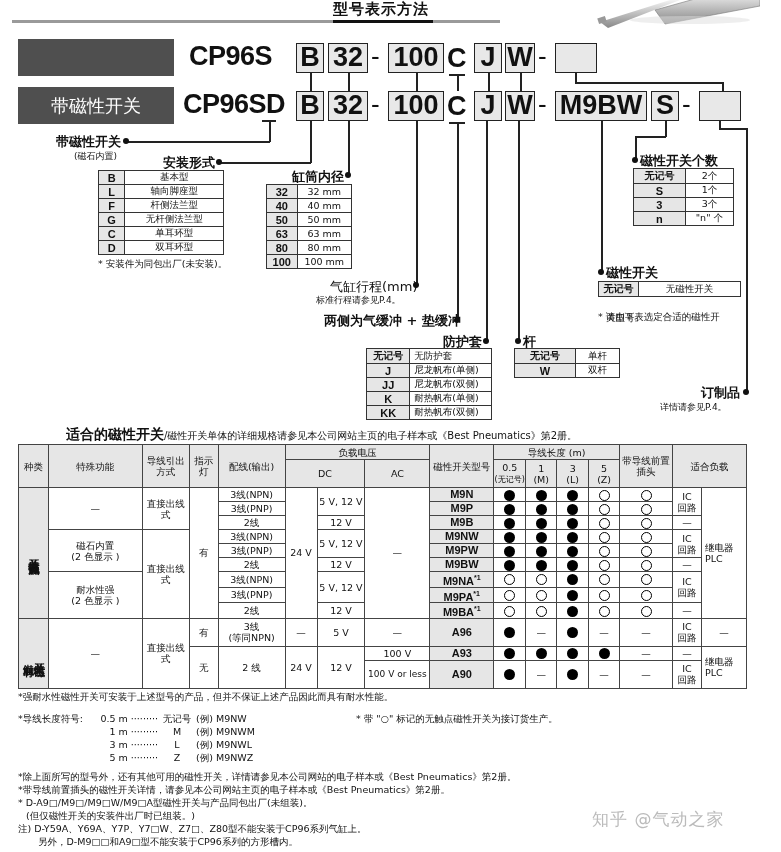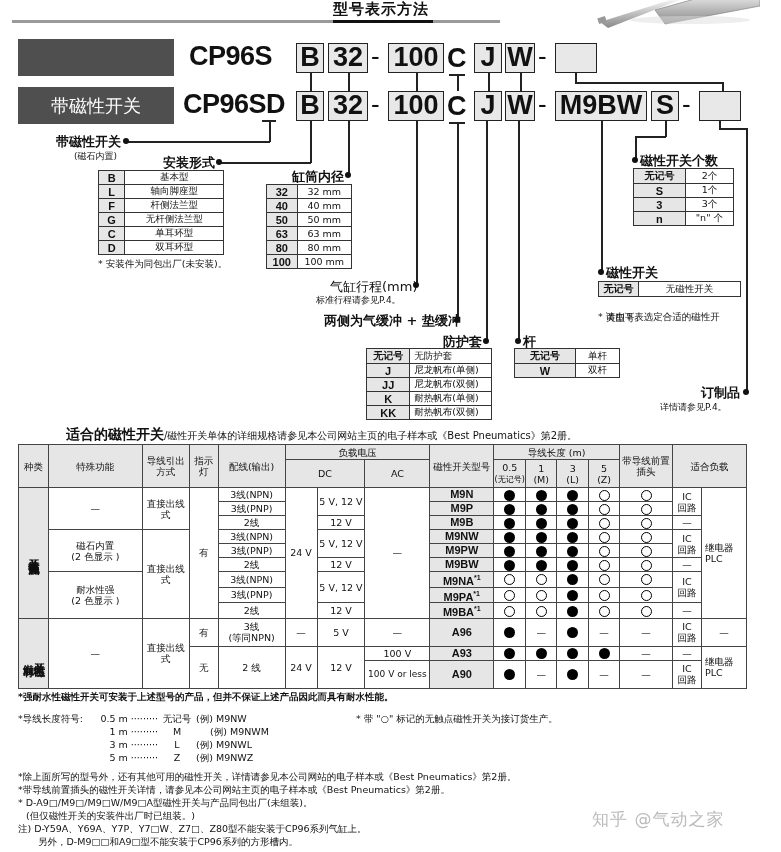--- a/index.html
+++ b/index.html
@@ -484,29 +484,29 @@
       <td><span class="filled"></span></td>
         <td>—</td>
         <td><span class="filled"></span></td>
         <td>—</td>
       <td>—</td>
       <td><span>IC</span><br><span>回路</span></td>
     </tr>
   </tbody>
 </table>
 
-<div class="fn" style="left:18px;top:690px;font-weight:bold;">*强耐水性磁性开关可安装于上述型号的产品，但并不保证上述产品因此而具有耐水性能。</div>
+<div class="fn" style="left:18px;top:690px;">*强耐水性磁性开关可安装于上述型号的产品，但并不保证上述产品因此而具有耐水性能。</div>
 
 <div class="fn" style="left:18px;top:712px;">*导线长度符号:</div>
 <div class="fn" style="left:98px;top:712px;width:60px;text-align:right;">0.5 m ·········</div>
 <div class="fn" style="left:160px;top:712px;width:34px;text-align:center;">无记号</div>
 <div class="fn" style="left:196px;top:712px;">(例) M9NW</div>
 <div class="fn" style="left:98px;top:725px;width:60px;text-align:right;">1 m ·········</div>
 <div class="fn" style="left:160px;top:725px;width:34px;text-align:center;">M</div>
-<div class="fn" style="left:196px;top:725px;margin-left:14px;">(例) M9NWM</div>
+<div class="fn" style="left:196px;top:725px;">(例) M9NWM</div>
 <div class="fn" style="left:98px;top:738px;width:60px;text-align:right;">3 m ·········</div>
 <div class="fn" style="left:160px;top:738px;width:34px;text-align:center;">L</div>
 <div class="fn" style="left:196px;top:738px;">(例) M9NWL</div>
 <div class="fn" style="left:98px;top:751px;width:60px;text-align:right;">5 m ·········</div>
 <div class="fn" style="left:160px;top:751px;width:34px;text-align:center;">Z</div>
 <div class="fn" style="left:196px;top:751px;">(例) M9NWZ</div>
 
 <div class="fn" style="left:356px;top:712px;">* 带 "○" 标记的无触点磁性开关为接订货生产。</div>
 
 <div class="fn" style="left:18px;top:770px;">*除上面所写的型号外，还有其他可用的磁性开关，详情请参见本公司网站的电子样本或《Best Pneumatics》第2册。</div>

